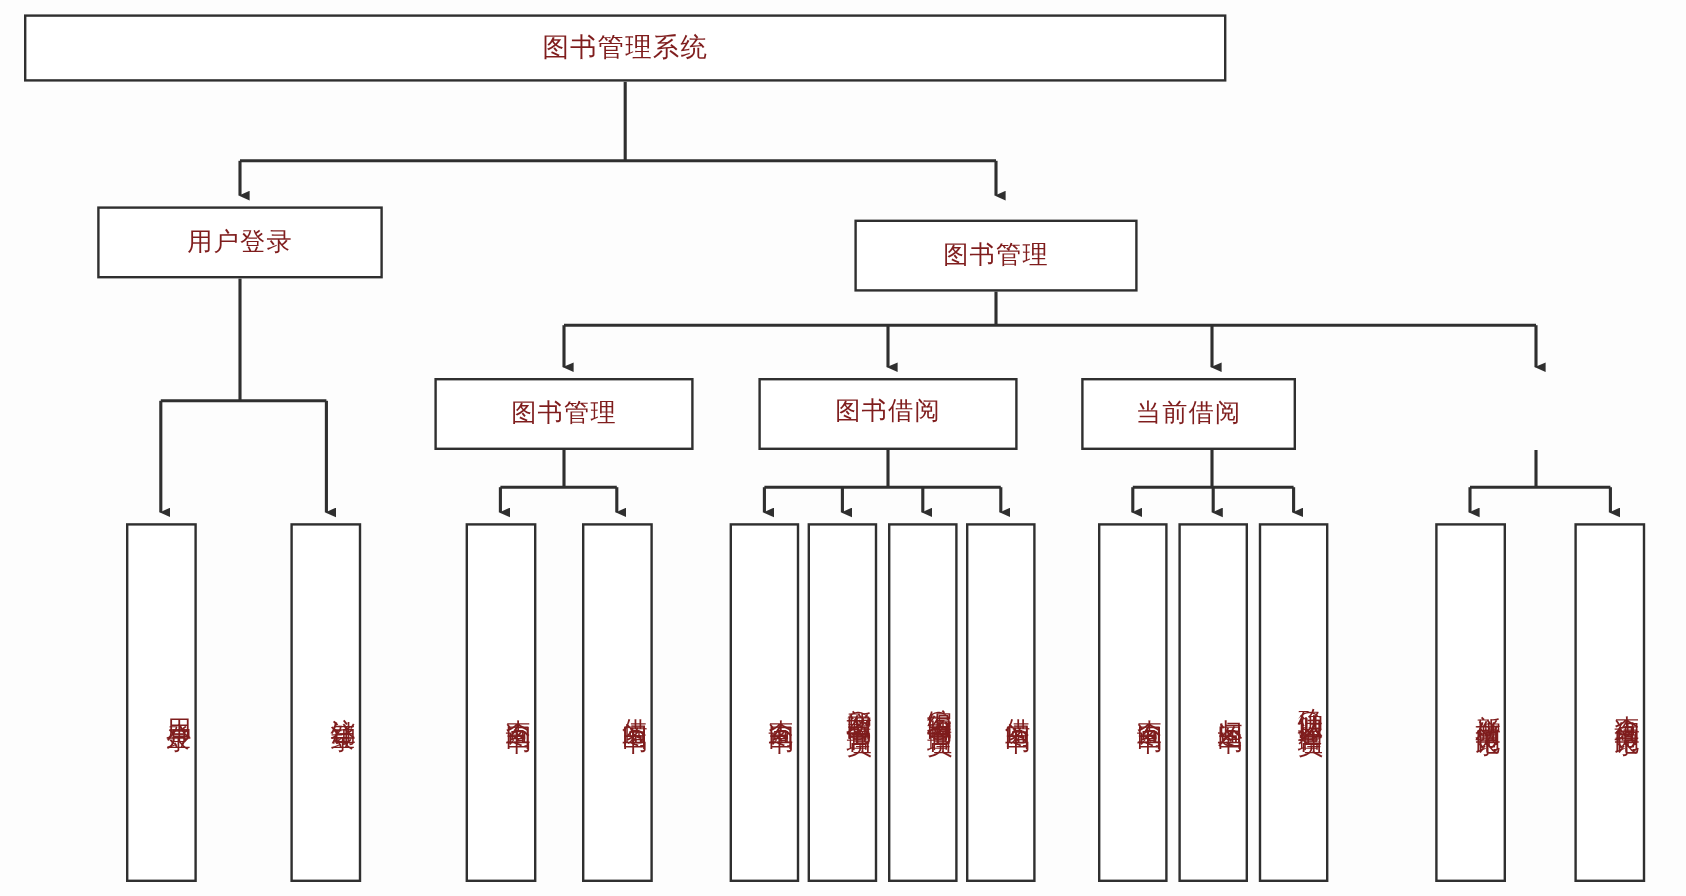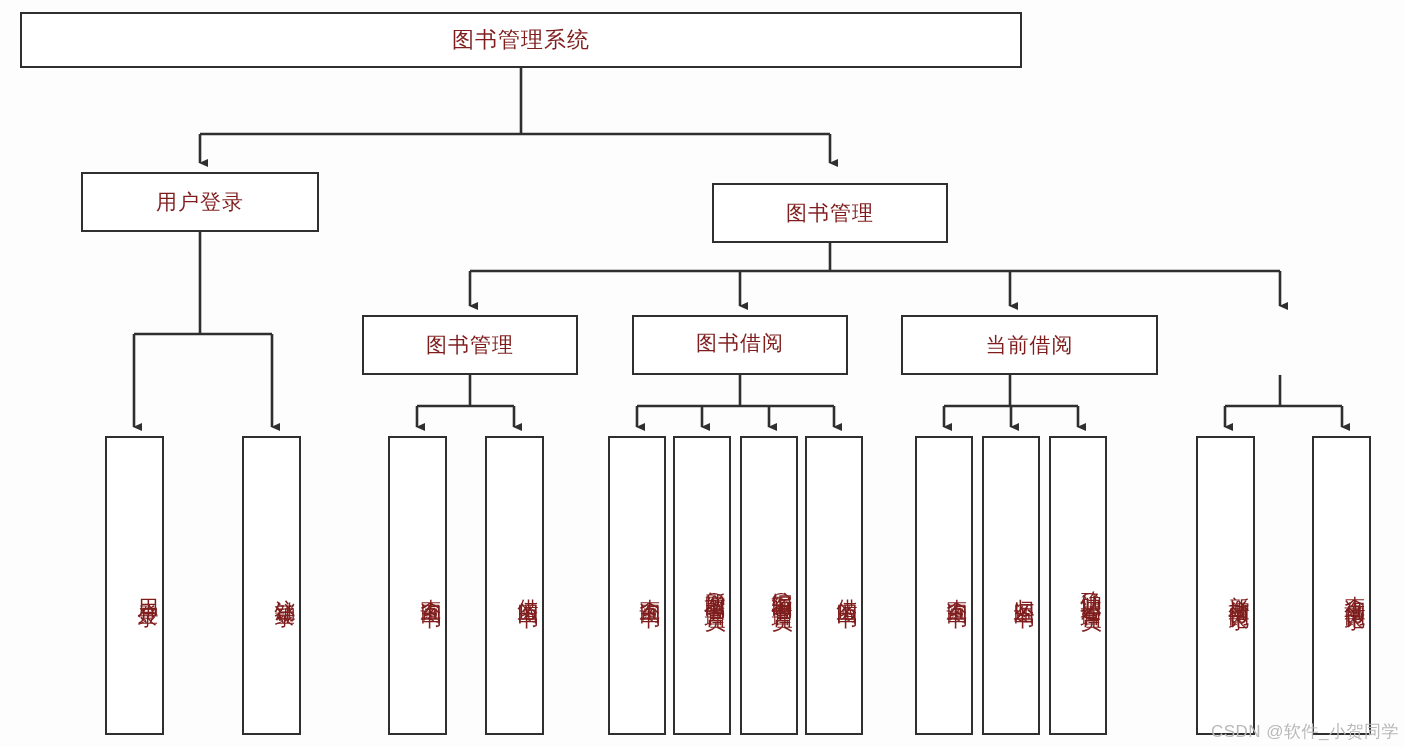--- a/index.html
+++ b/index.html
@@ -136,21 +136,21 @@
   <div class="node h" style="left:712px; top:172px; width:236px; height:60px;margin-top:11px;">
     <span class="label">图书管理</span>
   </div>
 
   <div class="node h" style="left:362px; top:315px; width:216px; height:60px;">
     <span class="label">图书管理</span>
   </div>
   <div class="node h" style="left:632px; top:315px; width:216px; height:60px;font-family:Liberation Mono, monospace;">
     <span class="label">图书借阅</span>
   </div>
-  <div class="node h" style="left:901px; top:315px; width:257px; height:60px;">
+  <div class="node h" style="left:901px; top:315px; width:179px; height:60px;">
     <span class="label">当前借阅</span>
   </div>
 
   <div class="node v" style="left:105px; top:436px; width:59px; height:299px;">
     <span class="label">用户登录</span>
   </div>
   <div class="node v" style="left:242px; top:436px; width:59px; height:299px;">
     <span class="label">注销登录</span>
   </div>
 
@@ -184,15 +184,14 @@
     <span class="label">确认归还（管理员）</span>
   </div>
 
   <div class="node v" style="left:1196px; top:436px; width:59px; height:299px;">
     <span class="label">新增借阅记录</span>
   </div>
   <div class="node v" style="left:1312px; top:436px; width:59px; height:299px;">
     <span class="label">查询借阅记录</span>
   </div>
 
-  <div class="watermark">CSDN @软件_小贺同学</div>
 
 </div>
 
 </body></html>

